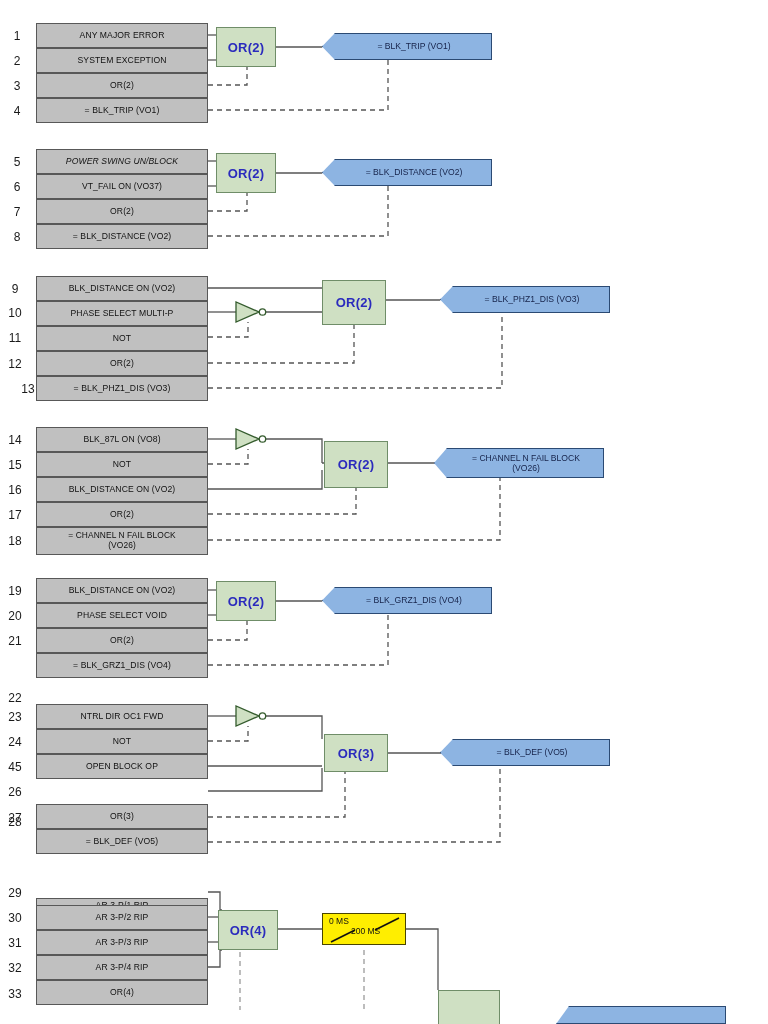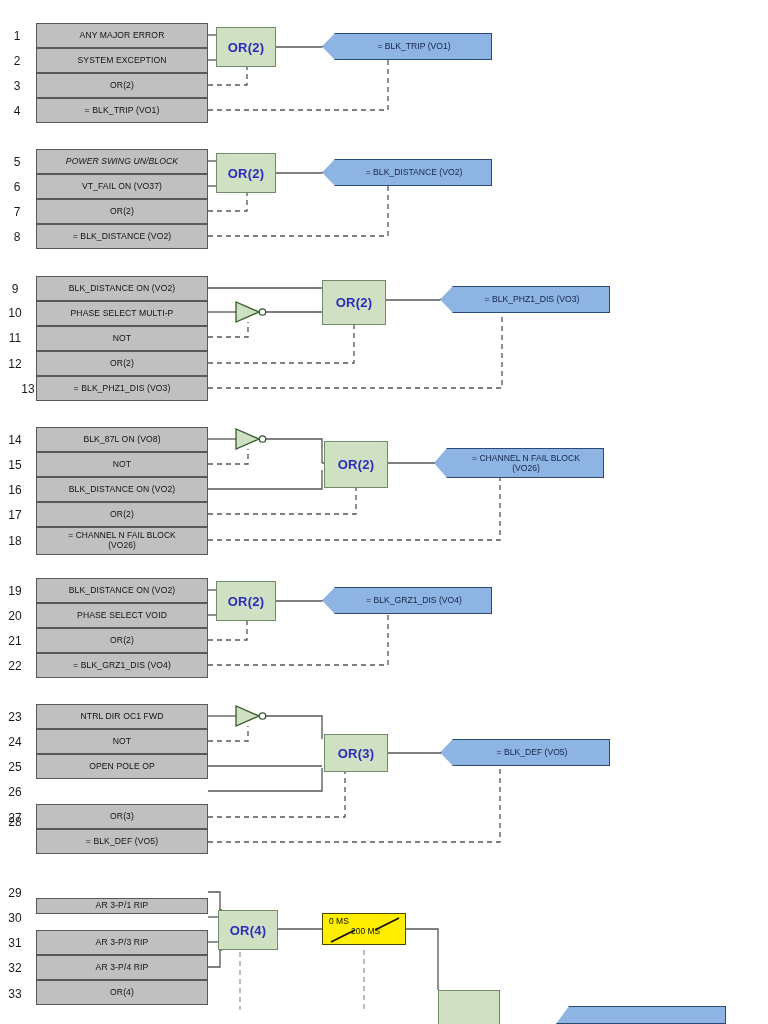--- a/index.html
+++ b/index.html
@@ -159,24 +159,24 @@
   <div class="rownum" style="left:4px;top:358px;">12</div>
   <div class="rownum" style="left:17px;top:383px;">13</div>
   <div class="rownum" style="left:4px;top:434px;">14</div>
   <div class="rownum" style="left:4px;top:459px;">15</div>
   <div class="rownum" style="left:4px;top:484px;">16</div>
   <div class="rownum" style="left:4px;top:509px;">17</div>
   <div class="rownum" style="left:4px;top:535px;">18</div>
   <div class="rownum" style="left:4px;top:585px;">19</div>
   <div class="rownum" style="left:4px;top:610px;">20</div>
   <div class="rownum" style="left:4px;top:635px;">21</div>
-  <div class="rownum" style="left:4px;top:660px;">22</div>
+  <div class="rownum" style="left:4px;top:692px;">22</div>
   <div class="rownum" style="left:4px;top:711px;">23</div>
   <div class="rownum" style="left:4px;top:736px;">24</div>
-  <div class="rownum" style="left:4px;top:761px;">25</div>
+  <div class="rownum" style="left:4px;top:761px;">45</div>
   <div class="rownum" style="left:4px;top:786px;">26</div>
   <div class="rownum" style="left:4px;top:812px;">27</div>
   <div class="rownum" style="left:4px;top:816px;">28</div>
   <div class="rownum" style="left:4px;top:887px;">29</div>
   <div class="rownum" style="left:4px;top:912px;">30</div>
   <div class="rownum" style="left:4px;top:937px;">31</div>
   <div class="rownum" style="left:4px;top:962px;">32</div>
   <div class="rownum" style="left:4px;top:988px;">33</div>
 
   <div class="sigbox" style="top:23px;height:25px;">ANY MAJOR ERROR</div>
@@ -204,25 +204,26 @@
     <span>(VO26)</span>
   </div>
 
   <div class="sigbox" style="top:578px;height:25px;">BLK_DISTANCE ON (VO2)</div>
   <div class="sigbox" style="top:603px;height:25px;">PHASE SELECT VOID</div>
   <div class="sigbox" style="top:628px;height:25px;">OR(2)</div>
   <div class="sigbox" style="top:653px;height:25px;">= BLK_GRZ1_DIS (VO4)</div>
 
   <div class="sigbox" style="top:704px;height:25px;">NTRL DIR OC1 FWD</div>
   <div class="sigbox" style="top:729px;height:25px;">NOT</div>
-  <div class="sigbox" style="top:754px;height:25px;">OPEN POLE OP</div>
+  <div class="sigbox" style="top:754px;height:25px;">OPEN BLOCK OP</div>
   <div class="sigbox" style="top:804px;height:25px;">OR(3)</div>
   <div class="sigbox" style="top:829px;height:25px;">= BLK_DEF (VO5)</div>
 
   <div class="sigbox" style="top:880px;height:16px;margin-top:18px;">AR 3-P/1 RIP</div>
+  <div class="sigbox" style="top:905px;height:25px;">AR 3-P/2 RIP</div>
   <div class="sigbox" style="top:930px;height:25px;">AR 3-P/3 RIP</div>
   <div class="sigbox" style="top:955px;height:25px;">AR 3-P/4 RIP</div>
   <div class="sigbox" style="top:980px;height:25px;">OR(4)</div>
 
   <div class="gate" style="left:216px;top:27px;width:60px;height:40px;">OR(2)</div>
   <div class="gate" style="left:216px;top:153px;width:60px;height:40px;">OR(2)</div>
   <div class="gate" style="left:322px;top:280px;width:64px;height:45px;">OR(2)</div>
   <div class="gate" style="left:324px;top:441px;width:64px;height:47px;">OR(2)</div>
   <div class="gate" style="left:216px;top:581px;width:60px;height:40px;">OR(2)</div>
   <div class="gate" style="left:324px;top:734px;width:64px;height:38px;">OR(3)</div>

